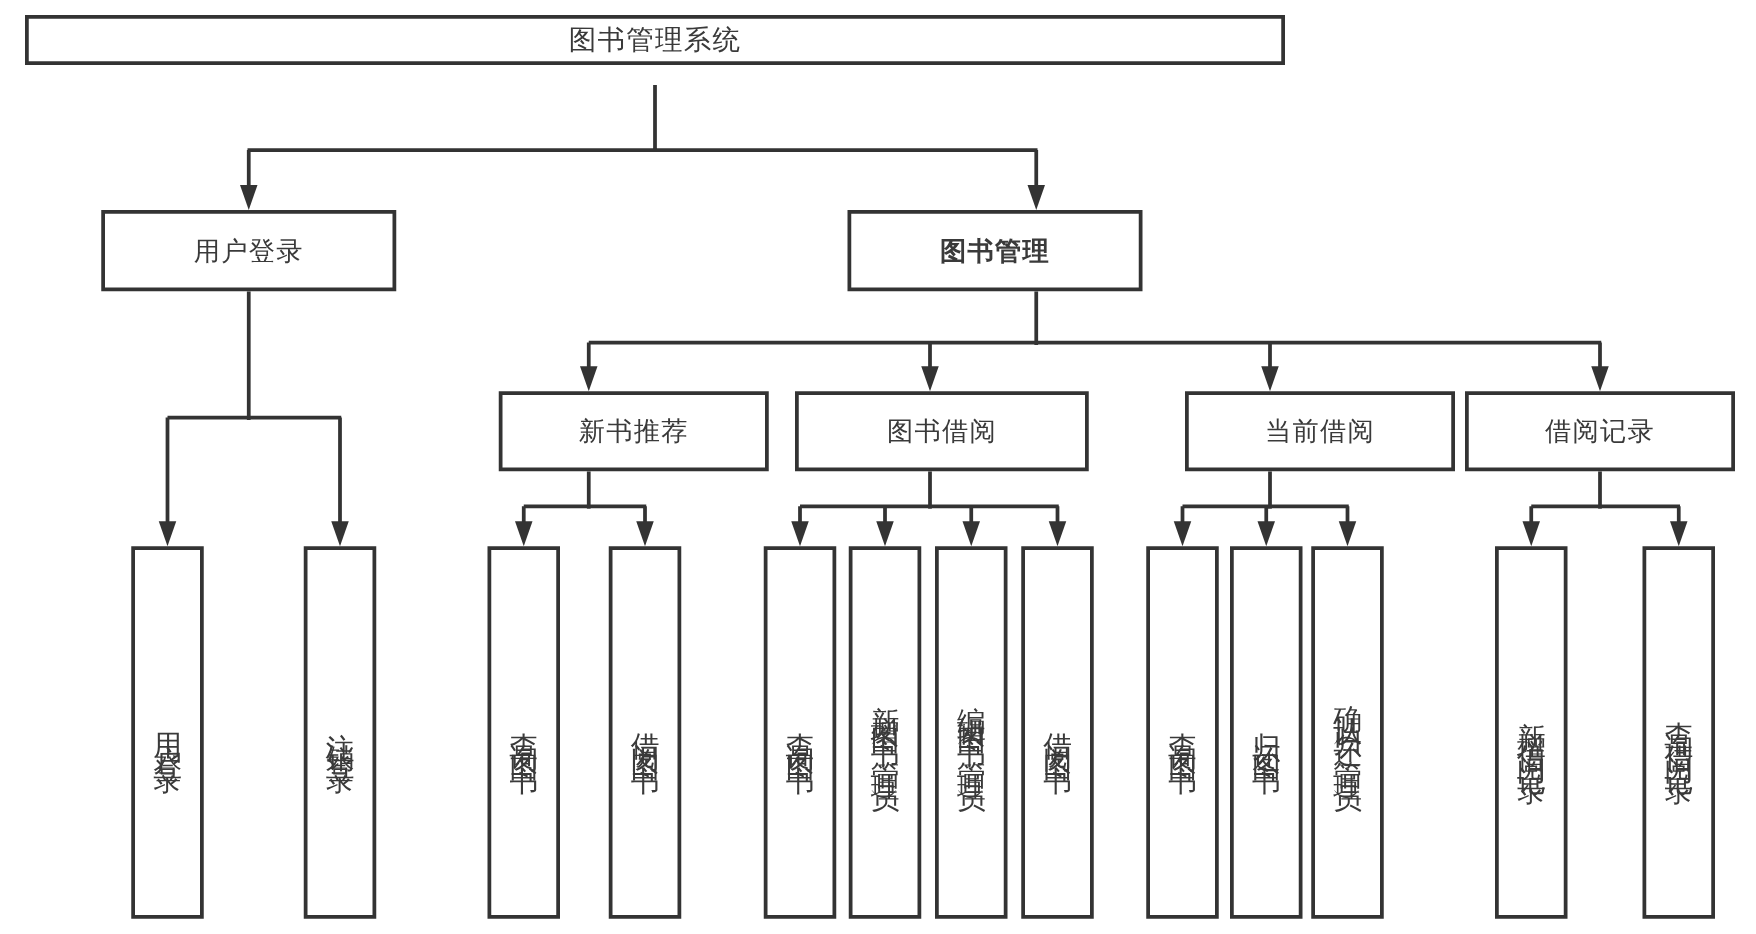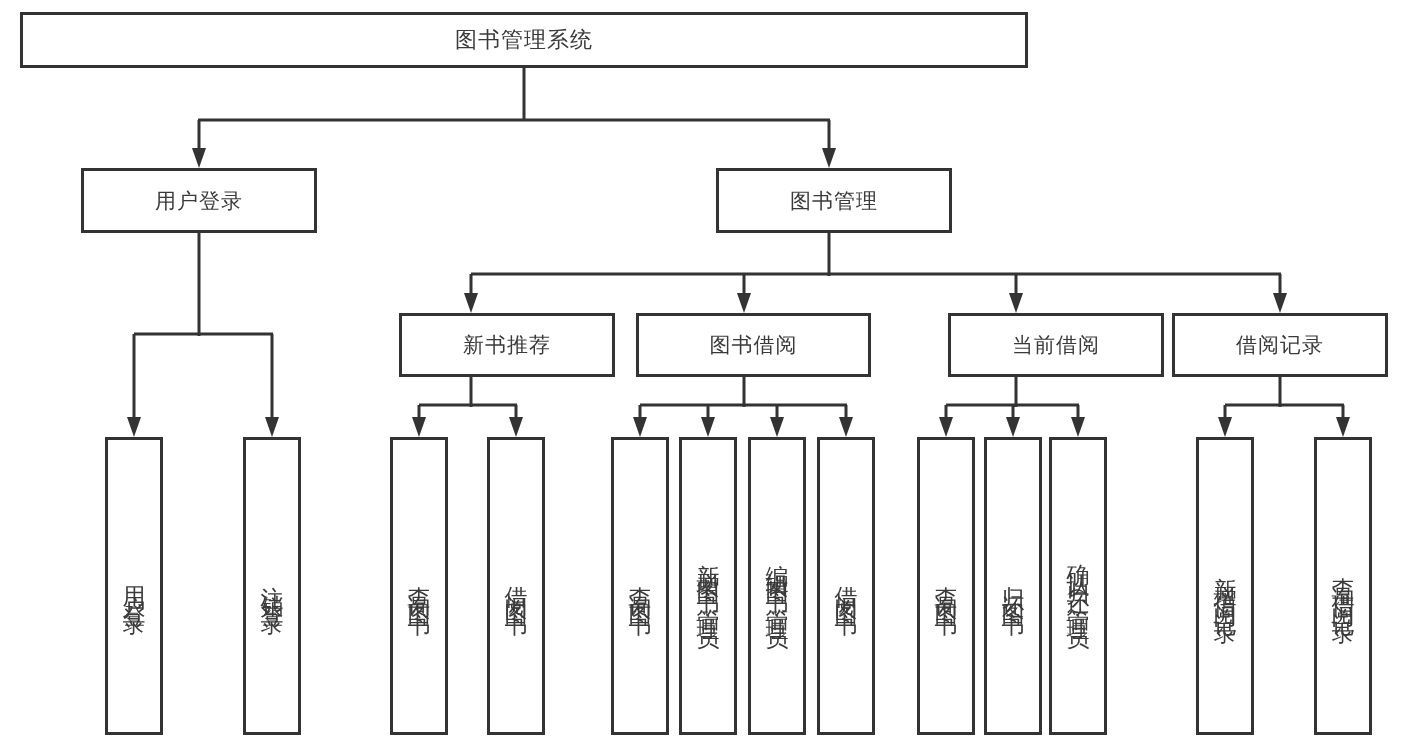--- a/index.html
+++ b/index.html
@@ -95,28 +95,28 @@
       <polygon points="770,417 784,417 777,437"></polygon>
       <polygon points="839,417 853,417 846,437"></polygon>
       <polygon points="939,417 953,417 946,437"></polygon>
       <polygon points="1006,417 1020,417 1013,437"></polygon>
       <polygon points="1071,417 1085,417 1078,437"></polygon>
       <polygon points="1218,417 1232,417 1225,437"></polygon>
       <polygon points="1336,417 1350,417 1343,437"></polygon>
     </g>
   </svg>
 
-  <div class="node hnode root" style="left:20px;top:12px;width:1008px;height:56px;">
+  <div class="node hnode root" style="left:20px;top:12px;width:1008px;height:40px;">
     <span>图书管理系统</span>
   </div>
 
   <div class="node hnode" style="left:81px;top:168px;width:236px;height:65px;">
     <span>用户登录</span>
   </div>
-  <div class="node hnode" style="left:716px;top:168px;width:236px;height:65px;">
+  <div class="node hnode" style="left:678px;top:168px;width:236px;height:65px;font-weight:bold;">
     <span>图书管理</span>
   </div>
 
   <div class="node hnode" style="left:363px;top:313px;width:216px;height:64px;margin-left:36px;">
     <span>新书推荐</span>
   </div>
   <div class="node hnode" style="left:636px;top:313px;width:235px;height:64px;">
     <span>图书借阅</span>
   </div>
   <div class="node hnode" style="left:908px;top:313px;width:216px;height:64px;margin-left:40px;">

